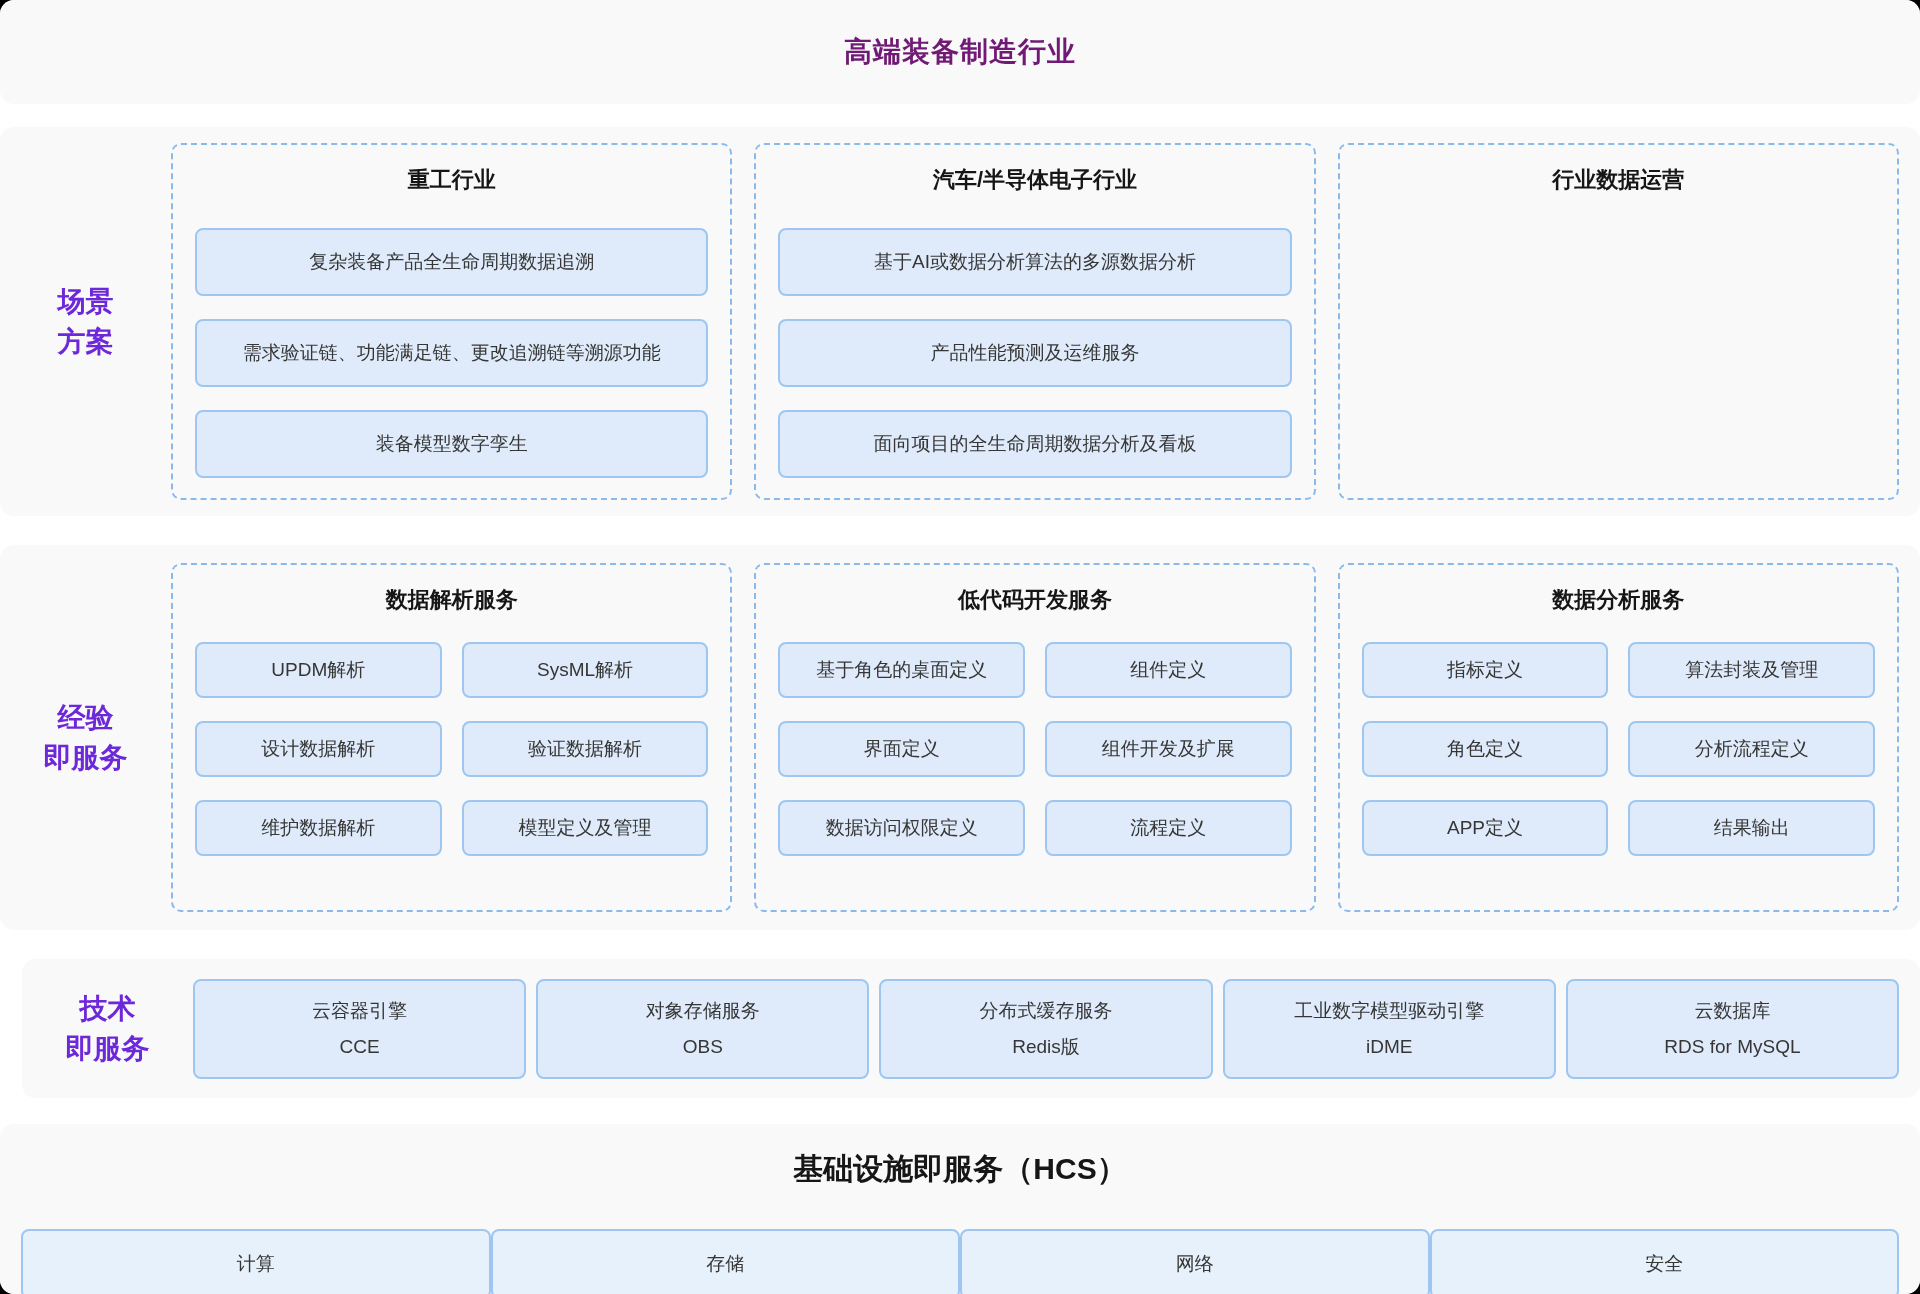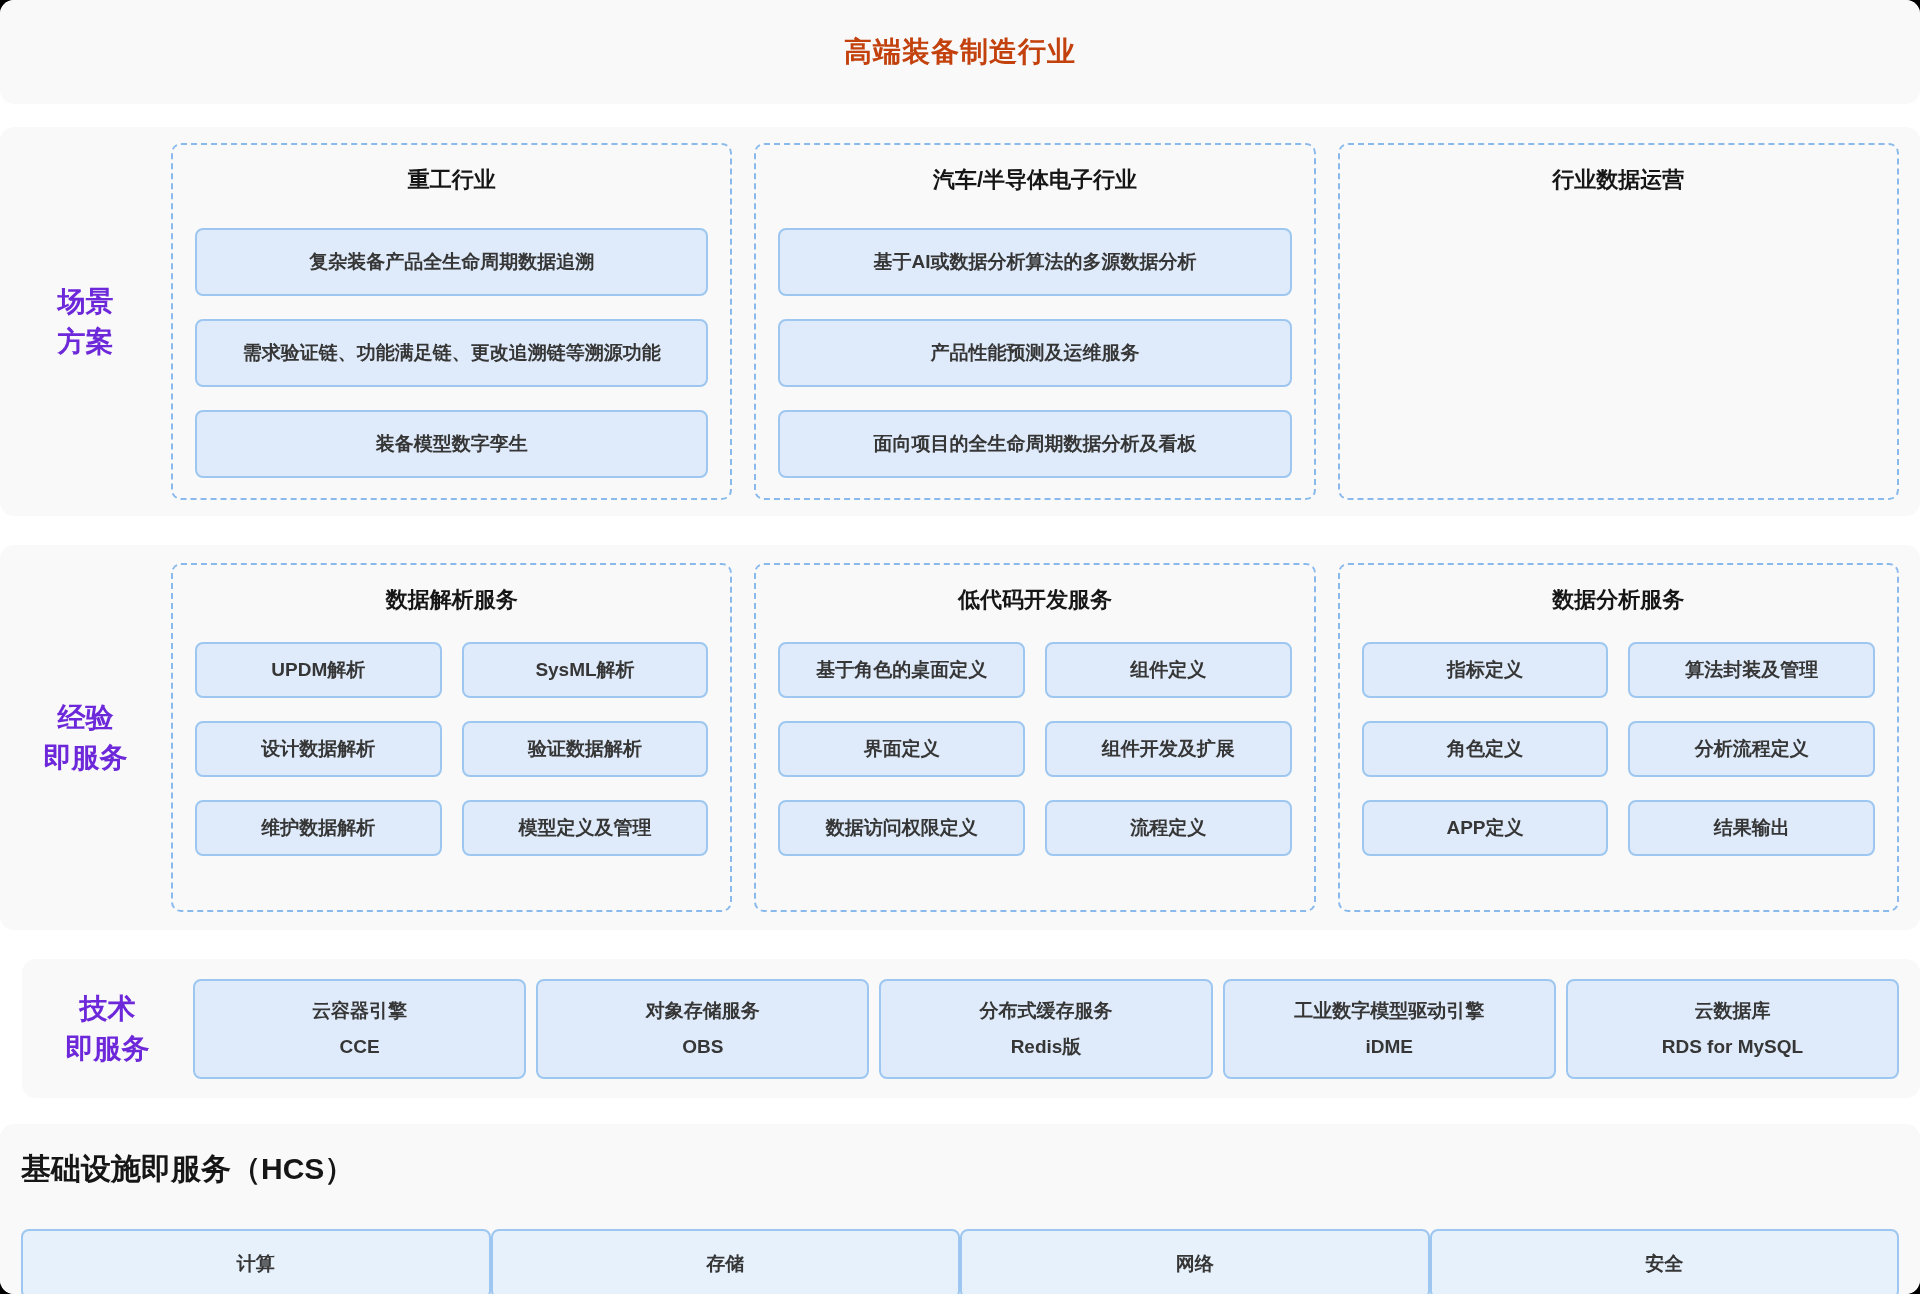--- a/index.html
+++ b/index.html
@@ -15,21 +15,21 @@
     overflow:hidden;
     box-sizing:border-box;
   }
   .panel { background:#f9f9fa; border-radius:14px; }
 
   
   .header-panel {
     height:104px; margin-bottom:23px;
     display:flex; align-items:center; justify-content:center;
   }
-  .main-title { font-size:28px; font-weight:700; color:#c2410c; letter-spacing:1px; }
+  .main-title { font-size:28px; font-weight:700; color:#701a75; letter-spacing:1px; }
 
   
   .section {
     display:flex; align-items:stretch;
     box-sizing:border-box;
   }
   .sec1 { height:389px; margin-bottom:29px; padding:16px 21px 16px 0; }
   .sec2 { height:385px; margin-bottom:29px; padding:18px 21px 18px 0; }
   .side-label {
     width:171px; flex:0 0 171px;
@@ -48,21 +48,21 @@
     margin-top:20px; text-align:center;
     font-size:22px; font-weight:700; color:#161616; line-height:30px;
   }
 
   .box {
     background:#dfebfa;
     border:2px solid #9dc7f0;
     border-radius:8px;
     box-sizing:border-box;
     display:flex; flex-direction:column; align-items:center; justify-content:center;
-    font-size:19px; color:#363636; text-align:center; line-height:1.35;font-weight:bold;
+    font-size:19px; color:#363636; text-align:center; line-height:1.35;
   }
 
   .stack1 { margin-top:33px; display:flex; flex-direction:column; gap:23px; }
   .stack1 .box { height:68px; }
 
   .platforms { margin-top:33px; display:flex; flex-direction:column; gap:21px; }
   .platforms .box { height:102px; gap:8px; }
   .box-subtitle { color:#73787f; font-size:18px; }
 
   .grid2 {
@@ -80,21 +80,21 @@
   }
   .tech-boxes { flex:1; display:flex; gap:10px; }
   .tech-boxes .box { flex:1; height:100px; gap:10px; }
 
   
   .sec4 {
     height:170px;
     padding:0 21px; box-sizing:border-box;
   }
   .infra-title {
-    padding-top:25px; 
+    padding-top:25px; text-align:center;
     font-size:30px; font-weight:700; color:#161616;
   }
   .infra-boxes { display:flex; margin-top:39px; }
   .infra-boxes .box { flex:1; height:70px; background:#e6f1fc; }
 </style>
 </head>
 <body>
 
 <div class="page">
 

